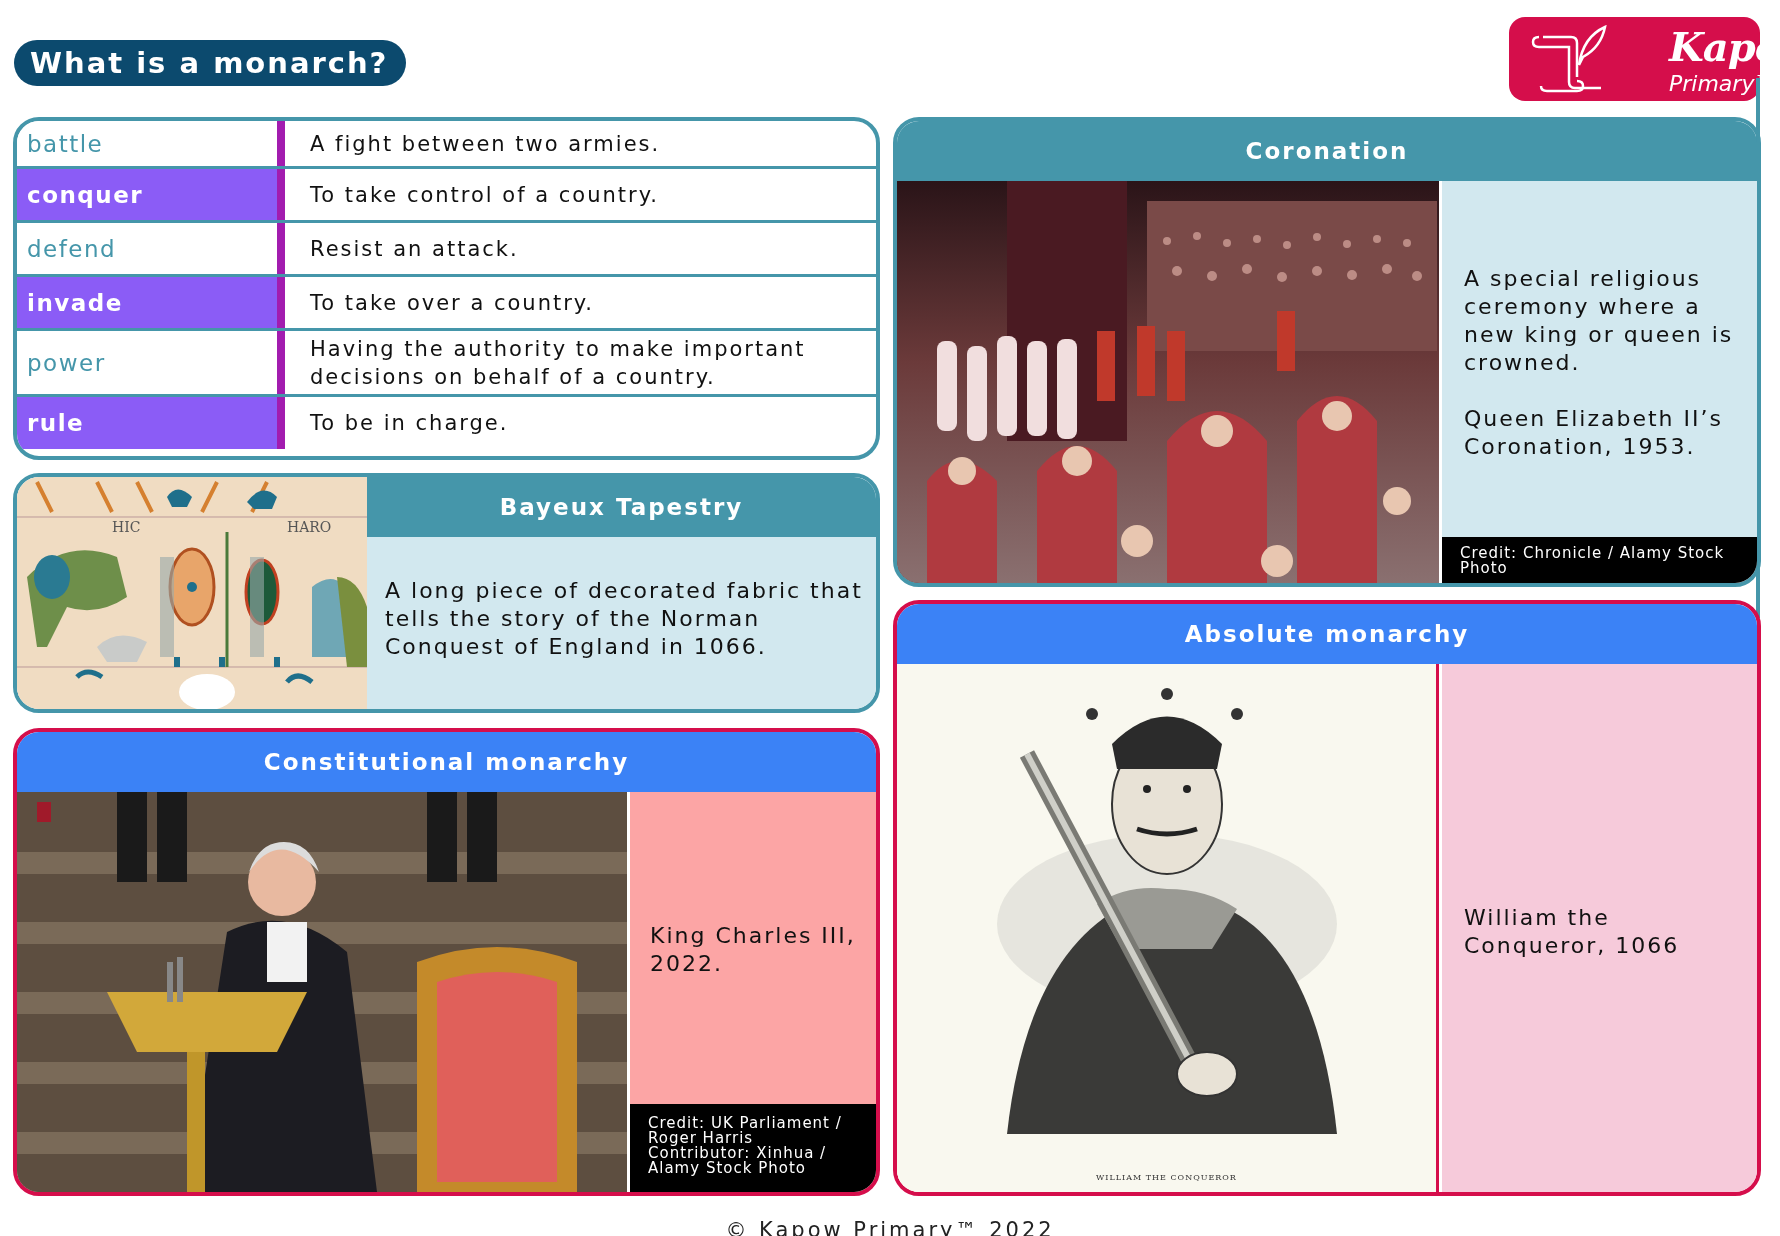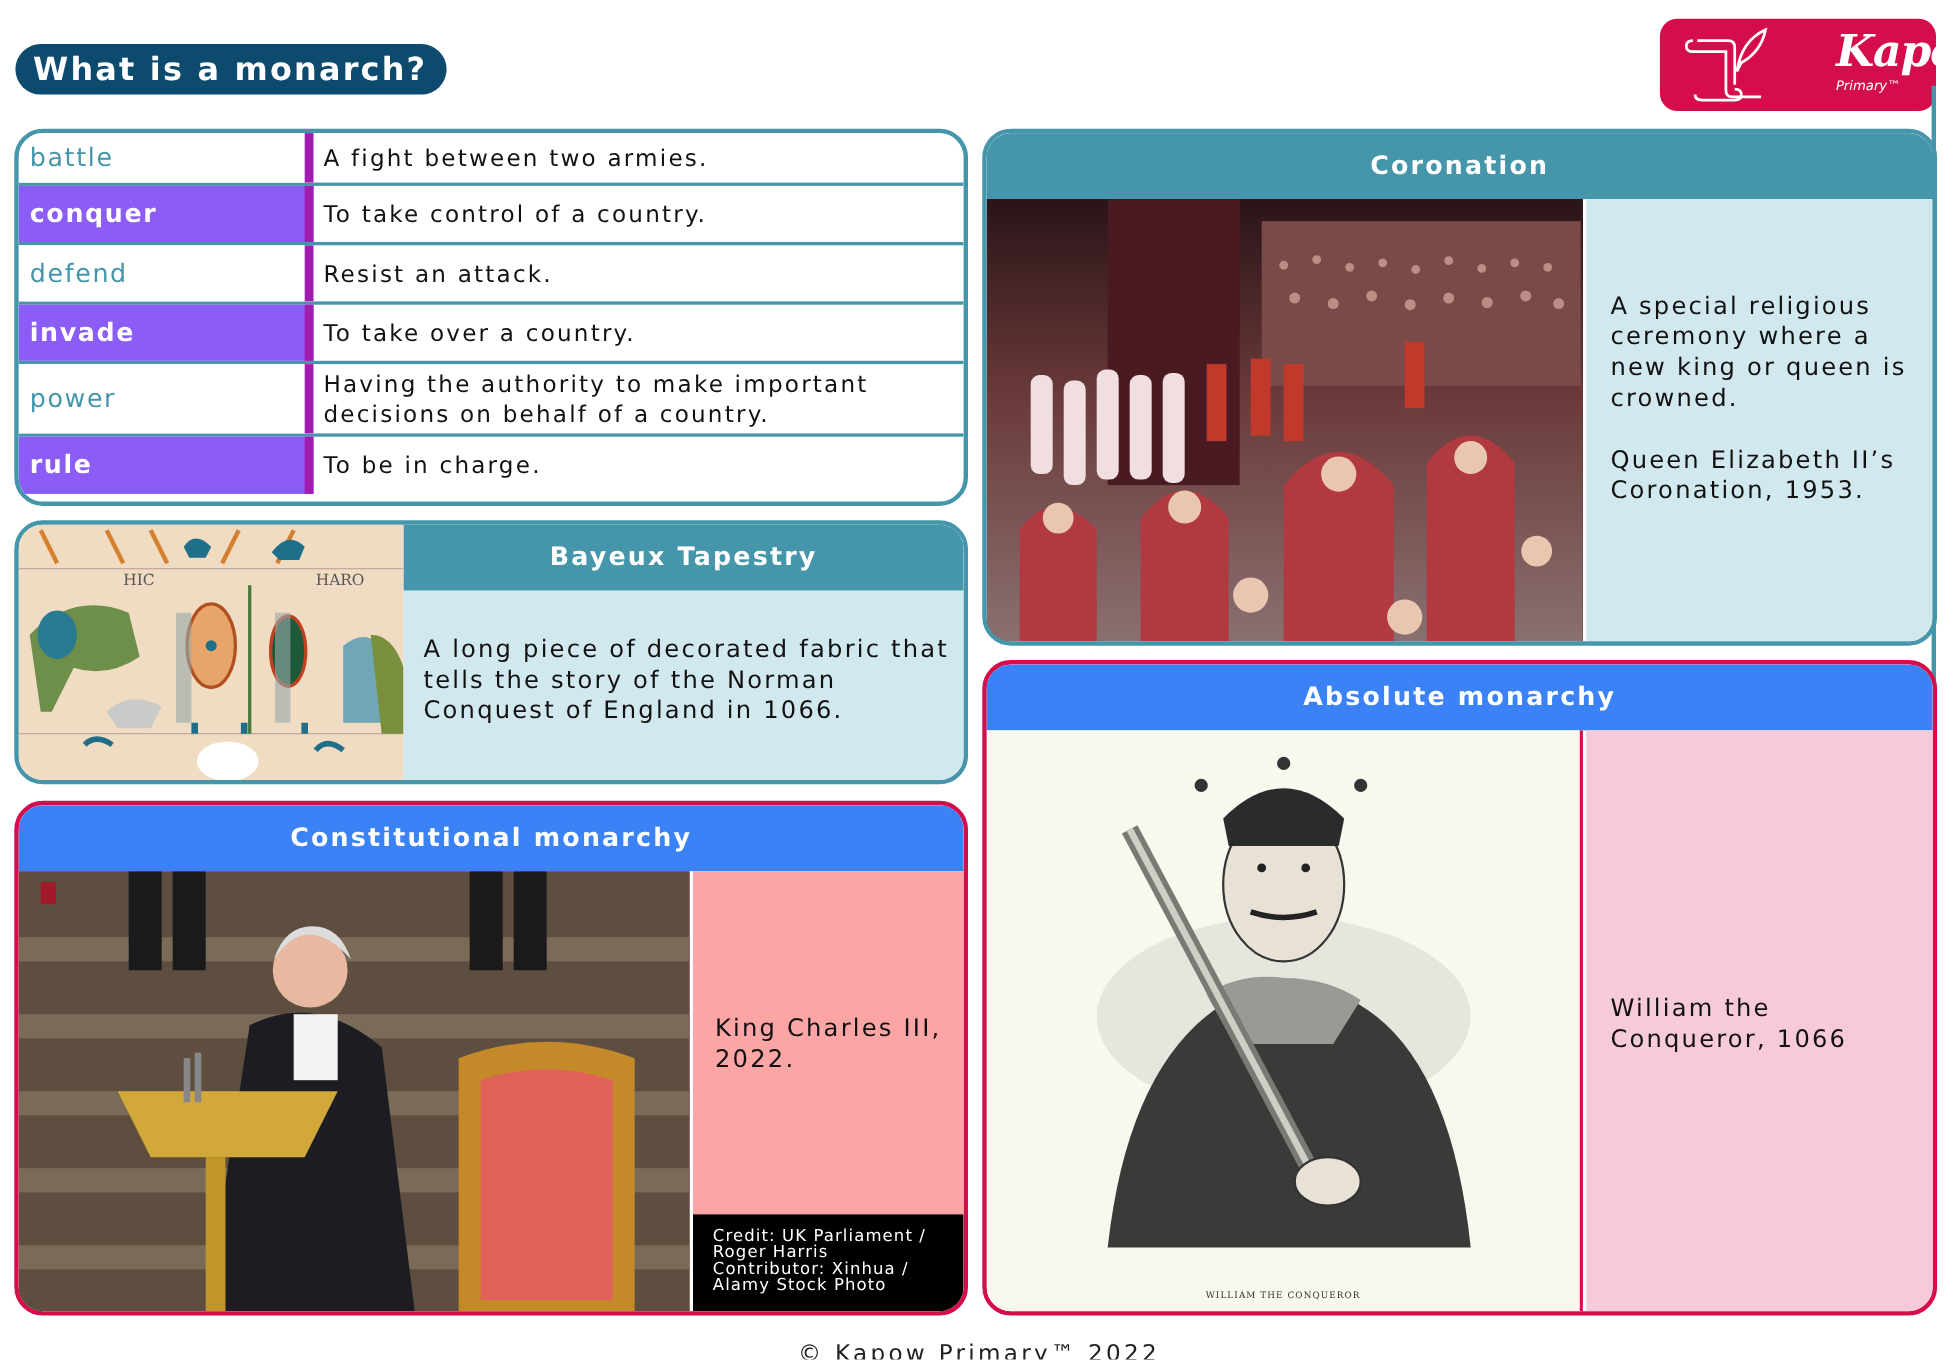--- a/index.html
+++ b/index.html
@@ -12,37 +12,37 @@
     font-weight: bold; font-size: 29px; letter-spacing: 2px;
     display: flex; align-items: center; padding-left: 16px;
   }
 
   .logo {
     position: absolute; left: 1509px; top: 17px; width: 251px; height: 84px;
     background: #d50e4b; border-radius: 16px; color: #fff;
   }
   .logo svg { position: absolute; left: 20px; top: 8px; }
   .logo .brand { position: absolute; left: 112px; top: 6px; font-size: 40px; font-style: italic; font-weight: bold; font-family: "DejaVu Serif", serif; letter-spacing: -1px; margin-left: 48px; }
-  .logo .sub { position: absolute; left: 160px; top: 54px; font-size: 12px; font-style: italic; }
+  .logo .sub { position: absolute; left: 160px; top: 54px; font-size: 22px; font-style: italic; }
   .right-rule { position: absolute; left: 1756px; top: 78px; width: 4px; height: 540px; background: #4596aa; }
 
   
   .vocab {
     position: absolute; left: 13px; top: 117px; width: 867px; height: 343px;
     border: 4px solid #4596aa; border-radius: 26px; overflow: hidden; background: #fff;
   }
   .vrow { display: flex; border-bottom: 3px solid #4596aa; }
   .vrow:last-child { border-bottom: none; }
   .vterm {
     width: 268px; font-size: 23px; letter-spacing: 1.5px; padding-left: 10px;
     display: flex; align-items: center; border-right: 8px solid #a21caf;
   }
   .vrow.light .vterm { background: #fff; color: #4596aa; }
   .vrow.dark .vterm { background: #8b5cf6; color: #fff; font-weight: bold; }
-  .vdef { flex: 1; font-size: 21px; letter-spacing: 2px; padding-left: 9px; display: flex; align-items: center; line-height: 28px; }
+  .vdef { flex: 1; font-size: 21px; letter-spacing: 2px; padding-left: 25px; display: flex; align-items: center; line-height: 28px; }
 
   
   .card { position: absolute; border-radius: 26px; overflow: hidden; border: 4px solid; }
   .card.teal { border-color: #4596aa; }
   .card.red { border-color: #d50e4b; }
   .card-head { color: #fff; font-weight: bold; font-size: 23px; letter-spacing: 2px; display: flex; align-items: center; justify-content: center; }
   .teal .card-head { background: #4596aa; }
   .red .card-head { background: #3b82f6; }
   .card-text { font-size: 22px; letter-spacing: 2px; line-height: 28px; }
   .credit { position: absolute; background: #000; color: #fff; font-size: 15px; letter-spacing: 1px; line-height: 15px; padding: 10px 18px; }
@@ -212,20 +212,21 @@
           <circle cx="240" cy="360" r="16"></circle>
           <circle cx="380" cy="380" r="16"></circle>
           <circle cx="500" cy="320" r="14"></circle>
       </g>
     </svg>
   </div>
   <div class="body">
     <div class="card-text">A special religious ceremony where a new king or queen is crowned.</div>
     <div class="card-text" style="margin-top:28px">Queen Elizabeth II’s Coronation, 1953.</div>
   </div>
+  <div class="credit">Credit: Chronicle / Alamy Stock Photo</div>
 </div>
 
 <div class="card red constitutional">
   <div class="card-head">Constitutional monarchy</div>
   <div class="img">
     <svg width="610" height="400" viewBox="0 0 610 400">
       <rect width="610" height="400" fill="#5d4e40"></rect>
       <g fill="#7a6a58">
         <rect y="60" width="610" height="22"></rect>
           <rect y="130" width="610" height="22"></rect>

